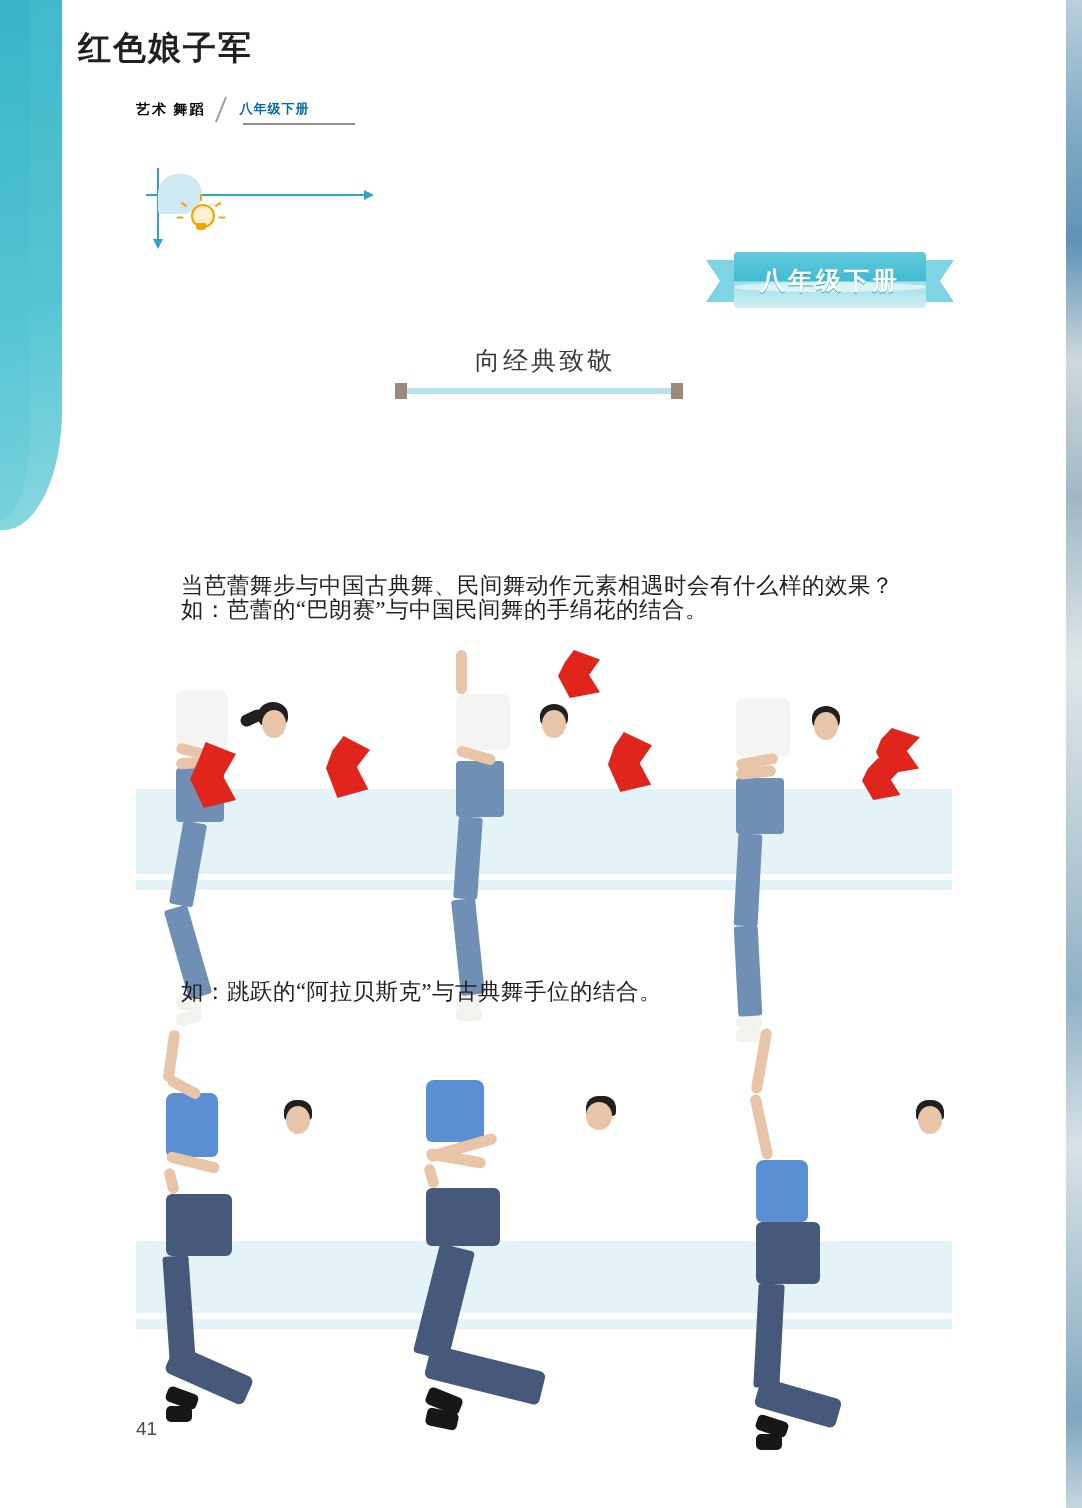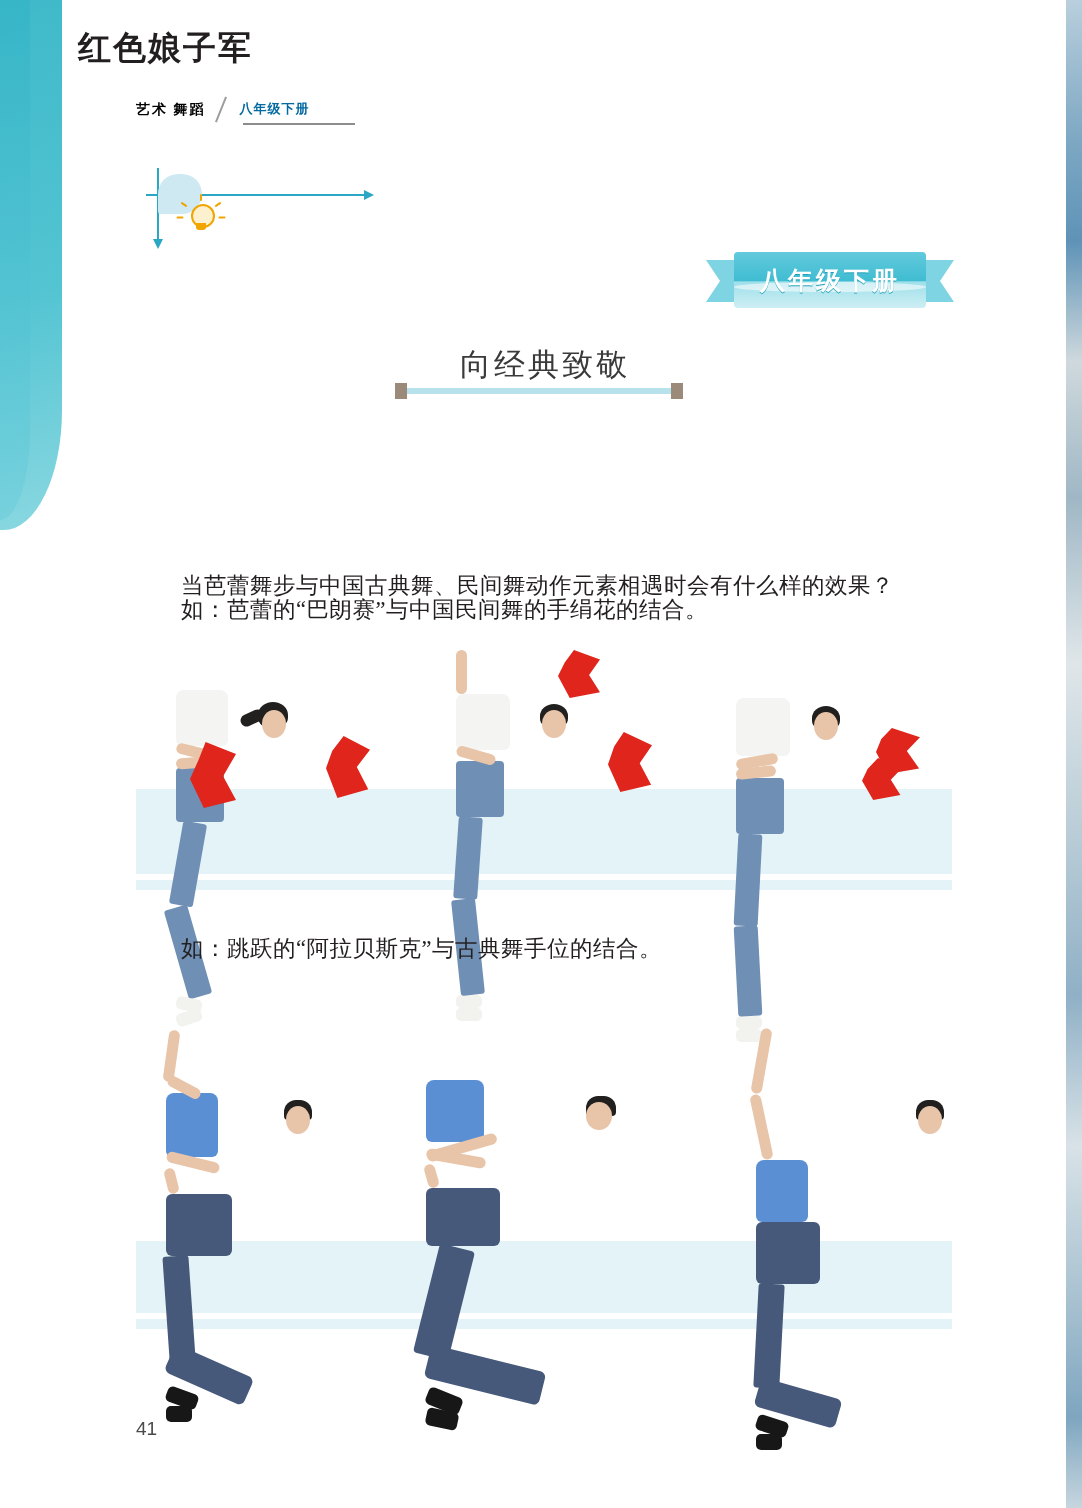--- a/index.html
+++ b/index.html
@@ -271,21 +271,21 @@
   
   .art-title-wrap {
     position: absolute;
     left: 395px;
     top: 344px;
     width: 300px;
     text-align: center;
   }
   .art-title {
     font-family: "Liberation Sans", sans-serif;
-    font-size: 31px;
+    font-size: 25px;
     color: #3a3a3a;
     letter-spacing: 3px;
     white-space: nowrap;
   }
   .art-rule {
     position: absolute;
     left: 395px;
     top: 388px;
     width: 288px;
     height: 6px;
@@ -307,21 +307,21 @@
     position: absolute;
     font-size: 22.5px;
     line-height: 39px;
     color: #231f20;
     letter-spacing: .5px;
     text-align: justify;
   }
   #para1 { left: 136px; top: 432px; width: 816px; text-indent: 45px; }
   #para2 { left: 136px; top: 566px; width: 816px; text-indent: 45px; }
   #para3 { left: 136px; top: 590px; width: 816px; text-indent: 45px; }
-  #para4 { left: 136px; top: 929px; width: 816px; text-indent: 45px; }
+  #para4 { left: 136px; top: 972px; width: 816px; text-indent: 45px; }
 
   
   .photo-band {
     position: absolute;
     background: #e3f3f7;
   }
   .photo-band-line {
     position: absolute;
     background: #e3f3f7;
   }

